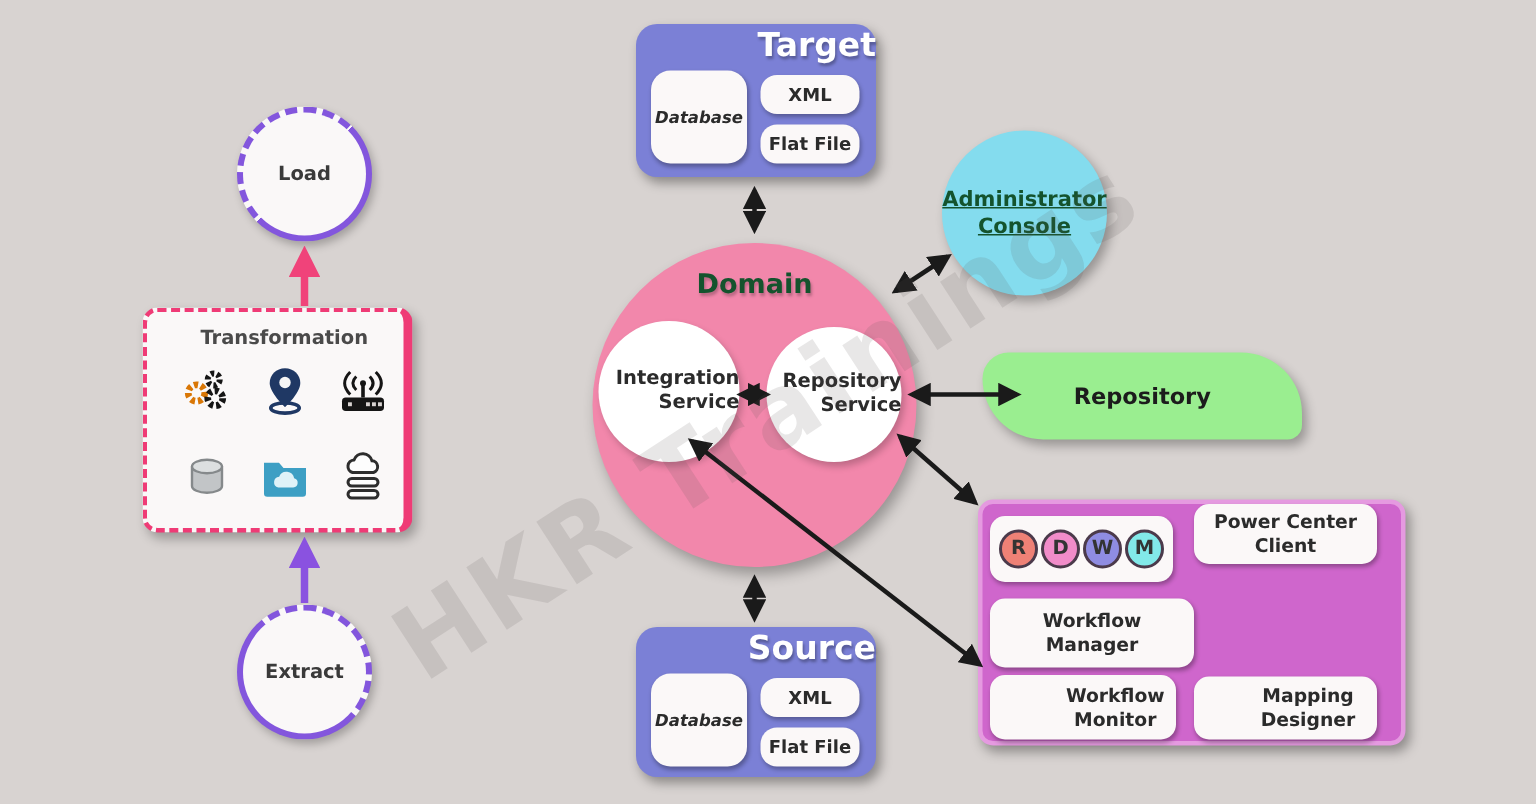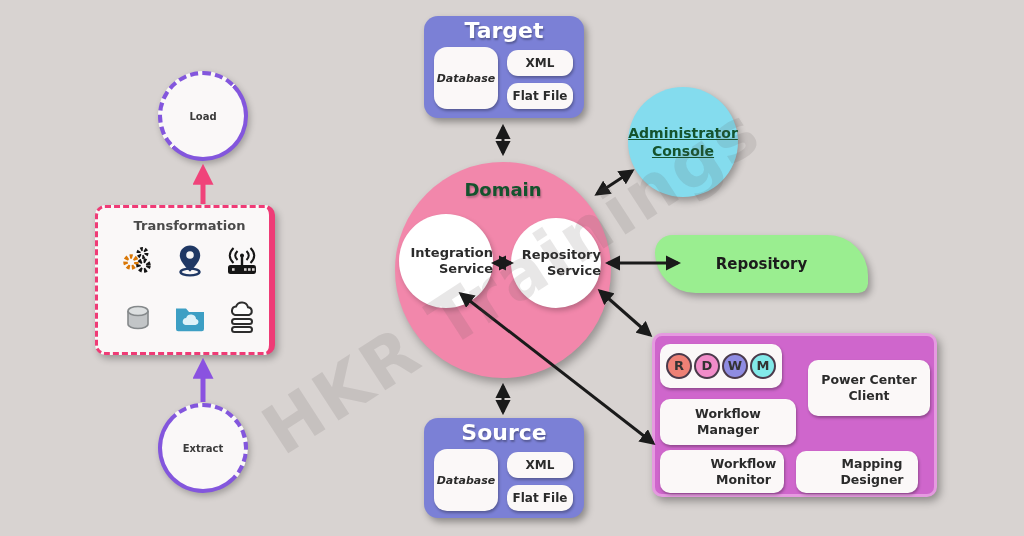--- a/index.html
+++ b/index.html
@@ -11,39 +11,39 @@
   .watermark { position:absolute; left:225px; top:245px; width:560px; text-align:center;
     font-size:68px; font-weight:bold; letter-spacing:3px; color:rgba(95,85,85,0.14);
     transform:rotate(-33deg); z-index:7; pointer-events:none; white-space:nowrap; }
 
   
   svg.arrows { position:absolute; left:0; top:0; z-index:6; pointer-events:none; }
 
   
   .etl-circle { position:absolute; width:90px; height:90px; border-radius:50%;
     background:#faf8f8; display:flex; align-items:center; justify-content:center;
-    font-weight:bold; font-size:10px; color:#3a3a3a;
+    font-weight:bold; font-size:13px; color:#3a3a3a;
     border:4px dashed #8356dd; box-shadow:2px 3px 6px rgba(0,0,0,0.25); z-index:3; }
   .load-circle { left:158px; top:71px; border-right-style:solid; border-bottom-style:solid; }
   .extract-circle { left:158px; top:403px; border-left-style:solid; border-bottom-style:solid; }
 
   .transformation-box { position:absolute; left:95px; top:205px; width:180px; height:150px;
     background:#faf8f8; border:3px dashed #ef3b76; border-right:6px solid #ef3b76;
     border-radius:10px; box-shadow:3px 4px 7px rgba(0,0,0,0.28); z-index:3;padding-left:12px; }
   .transformation-title { text-align:center; margin-top:10px; font-weight:bold; font-size:13px; color:#4a4a4a; }
   .icon-row { display:flex; justify-content:center; gap:16px; margin-top:9px; }
   .icon-row.second { margin-top:22px; }
   .t-icon { width:36px; height:36px; }
 
   
   .st-box { position:absolute; width:160px; background:#7b80d6; border-radius:14px;
     box-shadow:3px 4px 7px rgba(0,0,0,0.35); z-index:3; }
   .target-box { left:424px; top:16px; height:102px; }
   .source-box { left:424px; top:418px; height:100px; }
-  .st-title { text-align:center; padding-top:2px; font-size:22px; font-weight:bold; color:#ffffff;
+  .st-title { text-align:right; padding-top:2px; font-size:22px; font-weight:bold; color:#ffffff;
     text-shadow:1px 2px 2px rgba(0,0,0,0.3); }
   .chip { position:absolute; background:#fbf8f8; border-radius:11px; display:flex; align-items:center;
     justify-content:center; font-weight:bold; color:#2b2b2b; box-shadow:1px 2px 3px rgba(0,0,0,0.3); }
   .db-chip { left:10px; top:31px; width:64px; height:62px; font-size:11px; border-radius:13px;font-style:italic; }
   .xml-chip { left:83px; top:34px; width:66px; height:26px; font-size:12px;text-align:center; }
   .flat-chip { left:83px; top:67px; width:66px; height:26px; font-size:12px; }
 
   
   .domain-circle { position:absolute; left:395px; top:162px; width:216px; height:216px;
     border-radius:50%; background:#f287ab; box-shadow:3px 5px 9px rgba(0,0,0,0.3); z-index:3; }
@@ -68,21 +68,21 @@
     box-shadow:3px 4px 7px rgba(0,0,0,0.3); z-index:3; }
 
   
   .client-panel { position:absolute; left:652px; top:333px; width:285px; height:164px;
     background:#cf66cc; border:3px solid #e59ae0; border-radius:10px;
     box-shadow:3px 4px 8px rgba(0,0,0,0.35); z-index:3; }
   .panel-chip { position:absolute; background:#fbf8f8; border-radius:10px; display:flex;
     align-items:center; justify-content:center; text-align:center; font-weight:bold; font-size:12.5px;
     color:#2b2b2b; box-shadow:1px 2px 3px rgba(0,0,0,0.3); line-height:1.25; padding:2px 4px; }
   .badges-chip { left:5px; top:8px; width:122px; height:44px; gap:2px; }
-  .power-chip { left:141px; top:24px; width:122px; height:56px;margin-left:12px; }
+  .power-chip { left:141px; top:0; width:122px; height:40px; }
   .wfmgr-chip { left:5px; top:63px; width:136px; height:46px; }
   .resp-chip { left:141px; top:62px; width:122px; height:44px; }
   .wfmon-chip { left:5px; top:114px; width:124px; height:43px;padding-left:47px; }
   .mapd-chip { left:141px; top:115px; width:122px; height:42px;padding-left:34px; }
   .badge { width:26px; height:26px; border-radius:50%; border:2px solid #4b3a4b; display:flex;
     align-items:center; justify-content:center; font-size:13px; font-weight:bold; color:#333; }
 </style>
 </head>
 <body>
 

